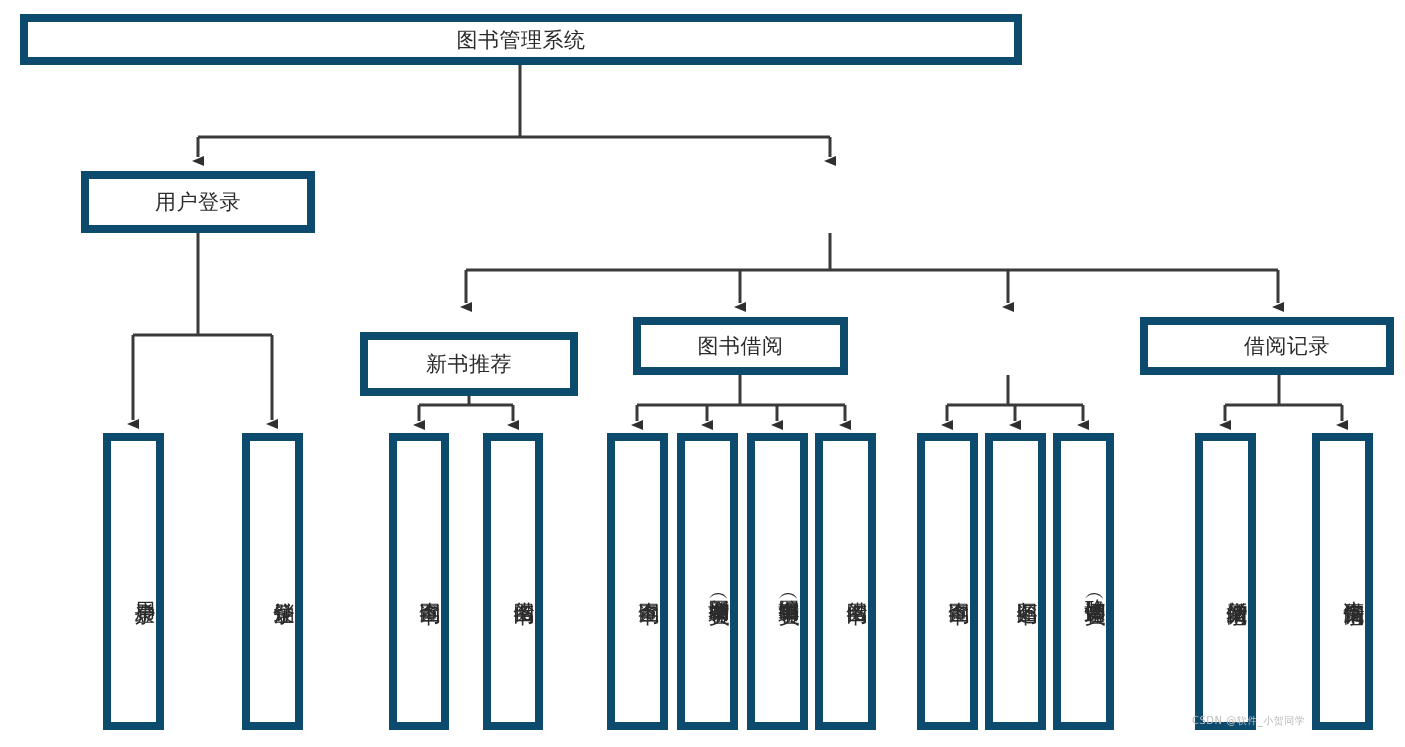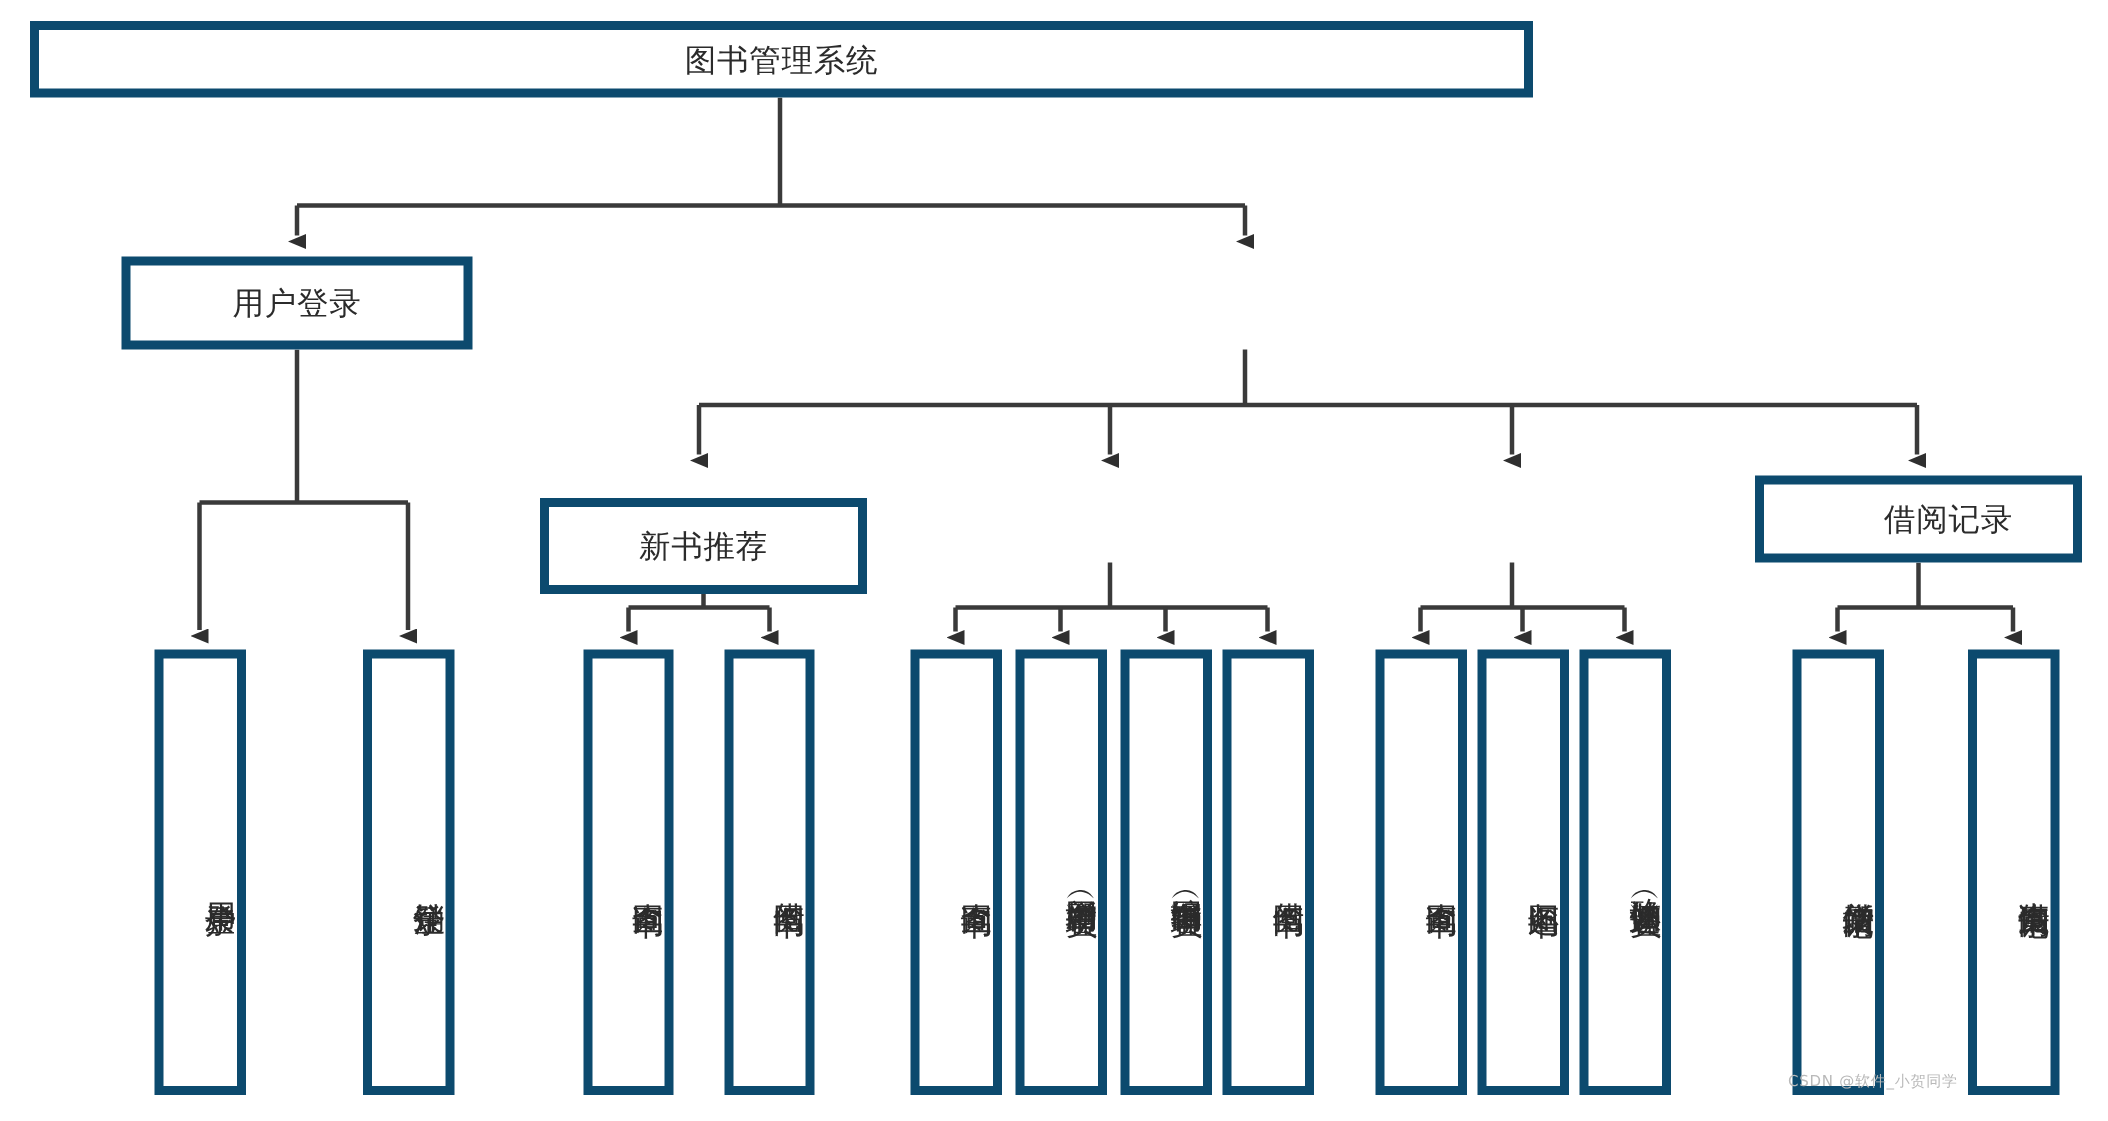--- a/index.html
+++ b/index.html
@@ -20,21 +20,21 @@
   svg#wires {
     position: absolute;
     left: 0; top: 0;
     width: 1405px;
     height: 747px;
     pointer-events: none;
   }
   .node {
     position: absolute;
     box-sizing: border-box;
-    border: 6px solid #0c4a6e;
+    border: 8px solid #0c4a6e;
     background: #ffffff;
     display: flex;
     align-items: center;
     justify-content: center;
     color: #2b2b2b;
   }
   .node.horiz {
     font-size: 21px;
     letter-spacing: 0.5px;
   }
@@ -125,23 +125,26 @@
 
   <div class="node horiz" style="left:81px; top:171px; width:234px; height:62px;">
     <span>用户登录</span>
   </div>
 
 
   <div class="node horiz" style="left:360px; top:332px; width:218px; height:64px;">
     <span>新书推荐</span>
   </div>
 
-
-
-  <div class="node horiz" style="left:1170px; top:317px; width:218px; height:58px;padding-left:40px;">
+  <div class="node horiz" style="left:633px; top:317px; width:215px; height:58px;">
+    <span>图书借阅</span>
+  </div>
+
+
+  <div class="node horiz" style="left:1140px; top:317px; width:254px; height:58px;padding-left:40px;">
     <span>借阅记录</span>
   </div>
 
   <div class="node vert" style="left:103px; top:433px; width:61px; height:297px;">
     <span>用户登录</span>
   </div>
 
   <div class="node vert" style="left:242px; top:433px; width:61px; height:297px;">
     <span>注销登录</span>
   </div>

